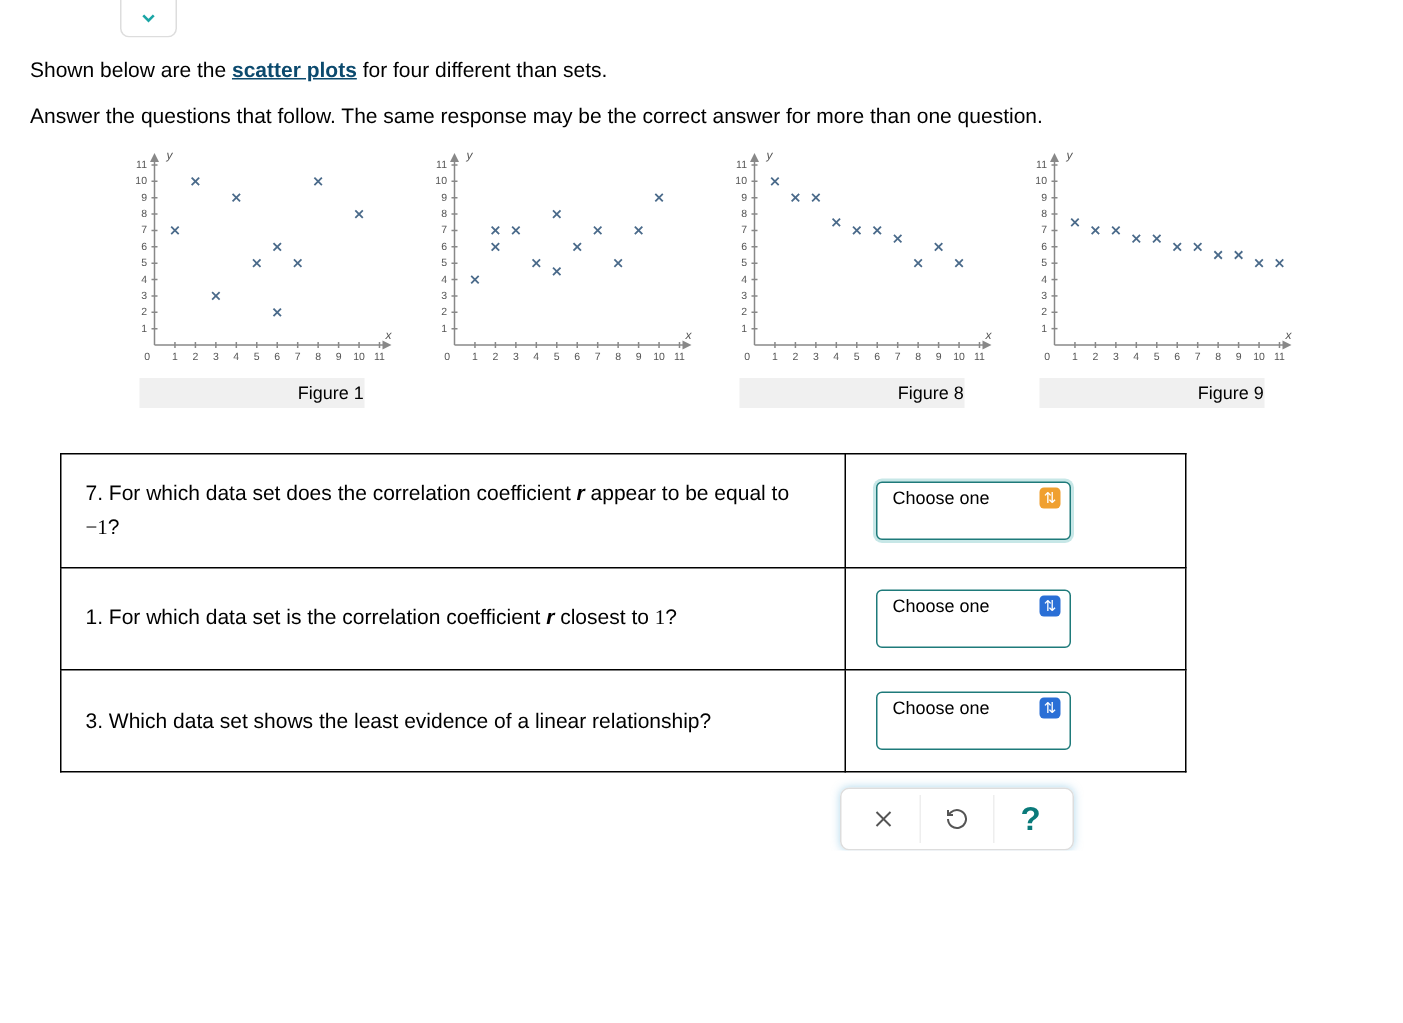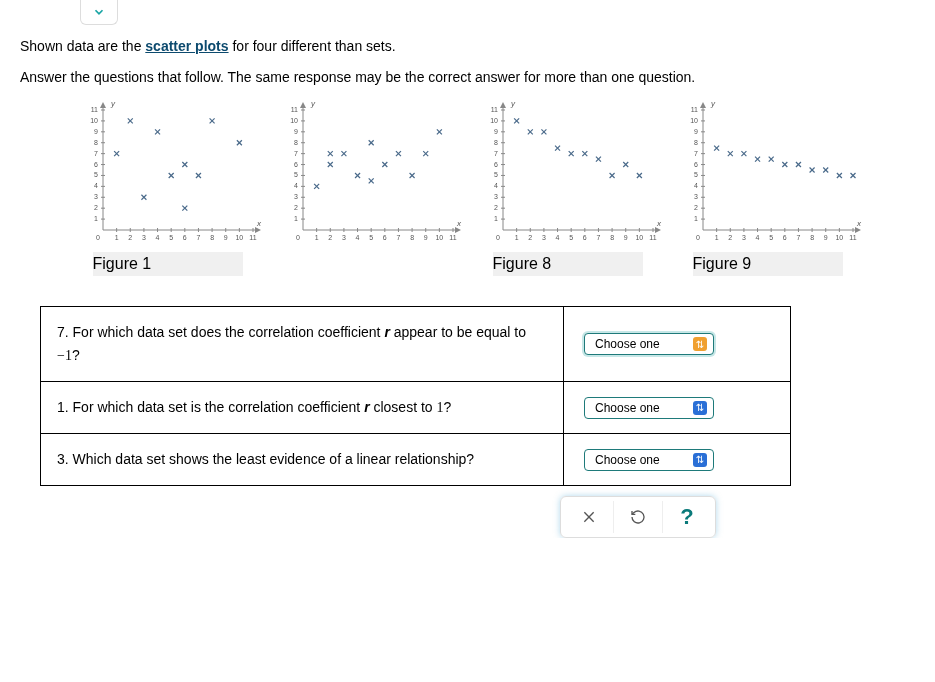--- a/index.html
+++ b/index.html
@@ -47,22 +47,22 @@
     }
     .chart-wrap {
       display: flex;
       flex-direction: column;
       align-items: center;
       width: 200px;
     }
     .chart-label {
       background: #f0f0f0;
       width: 150px;
-      text-align: left;
-      font-size: 16px;
+      text-align: right;
+      font-size: 12px;
       padding: 3px 0;
       margin-top: 2px;
     }
     svg.chart {
       display: block;
     }
     .qa-table {
       border-collapse: collapse;
       margin: 20px 0 10px 20px;
     }
@@ -106,21 +106,21 @@
     .toolbar .tb-btn:last-child { border-right: none; }
     .toolbar .tb-btn.help { color: #0a7a7a; font-size: 22px; font-weight: bold; }
 
     
     .sel-box {
       display: inline-flex;
       align-items: flex-end;
       border: 1px solid #1e7a7a;
       border-radius: 4px;
       font-size: 12px;
-      padding: 3px 6px 3px 10px;
+      padding: 3px 6px 20px 10px;
       cursor: pointer;
       background: #fff;
       width: 130px;
       justify-content: space-between;
       box-sizing: border-box;
     }
     .sel-box .badge {
       display: inline-flex;
       align-items: center;
       justify-content: center;
@@ -139,21 +139,21 @@
 
 <div class="container">
 
   <div class="toggle-btn">
     <svg width="14" height="14" viewBox="0 0 24 24" fill="none" stroke="#1aa5a5" stroke-width="3">
         <polyline points="6 9 12 15 18 9"></polyline>
       </svg>
   </div>
 
   <div class="intro-text">
-    <span>Shown data are the </span><span class="link">scatter plots</span><span> for four different than sets.</span>
+    <span>Shown below are the </span><span class="link">scatter plots</span><span> for four different than sets.</span>
   </div>
   <div class="intro-text">Answer the questions that follow. The same response may be the correct answer for more than one question.</div>
 
   <div class="charts-row">
     <div class="chart-wrap">
       <svg class="chart" width="190" height="150">
           <line x1="30" y1="130" x2="30" y2="4" stroke="#888" stroke-width="1"></line>
           <line x1="30" y1="130" x2="186" y2="130" stroke="#888" stroke-width="1"></line>
           <polygon points="27,8 33,8 30,2" fill="#888"></polygon>
           <polygon points="182,127 182,133 188,130" fill="#888"></polygon>

